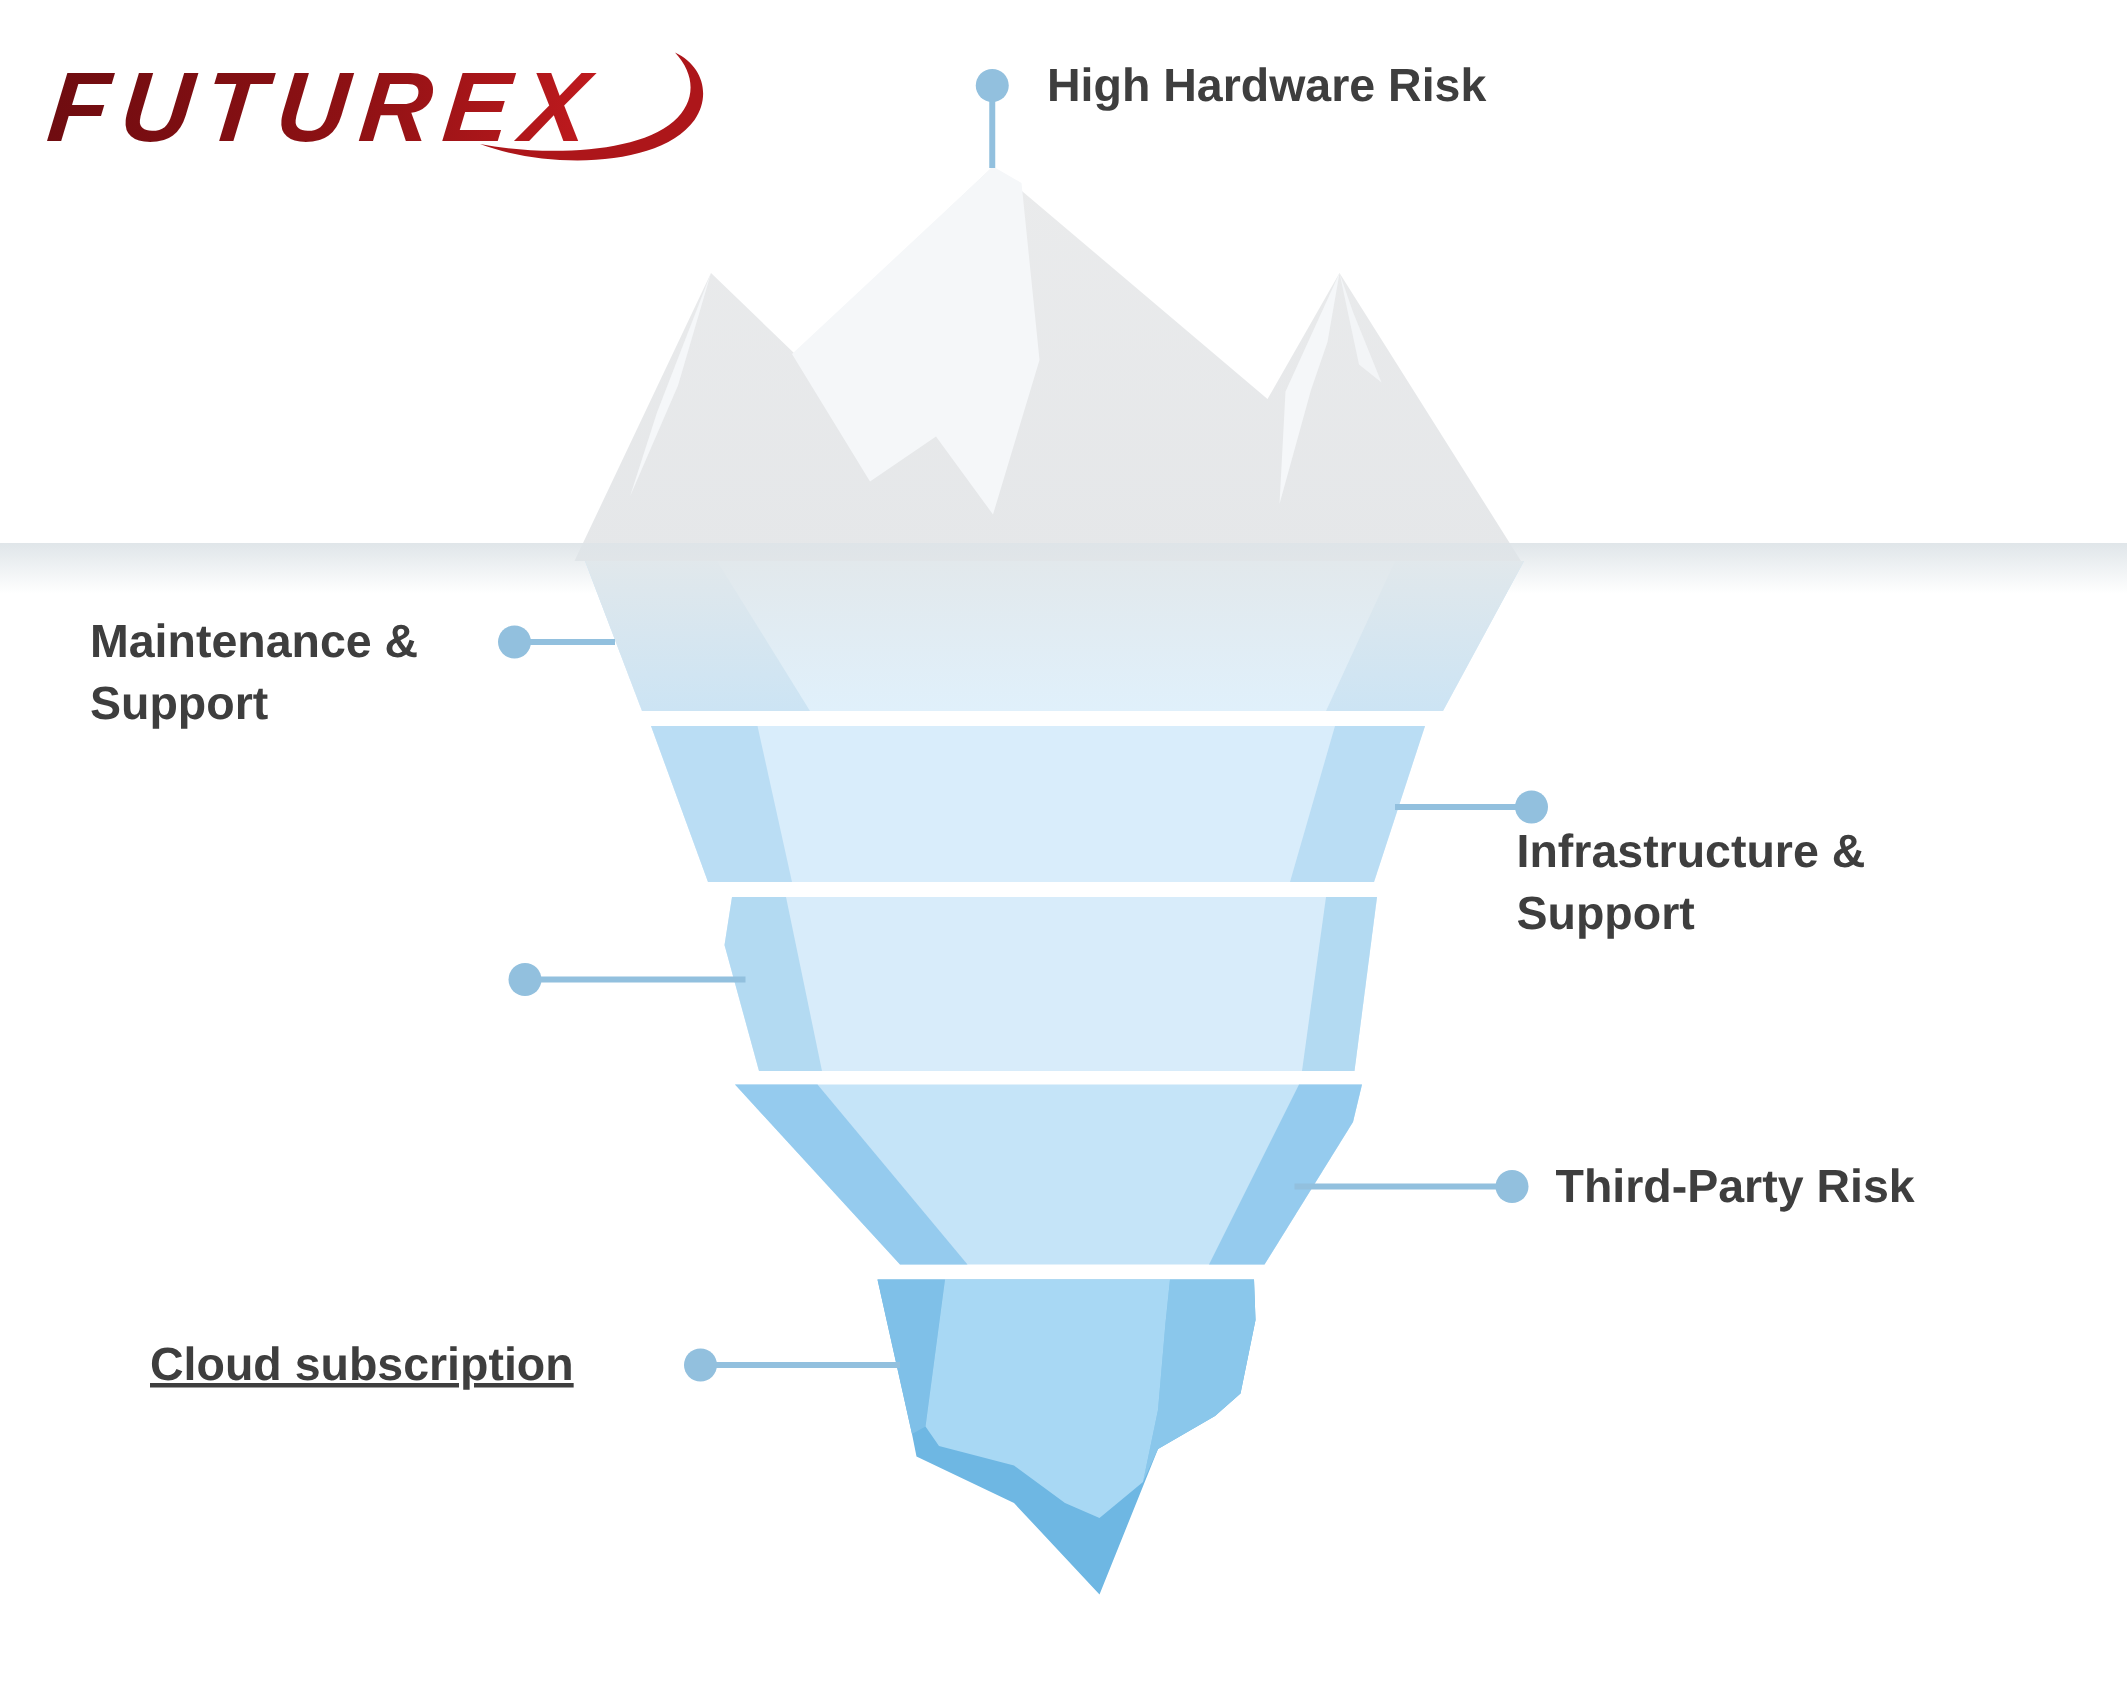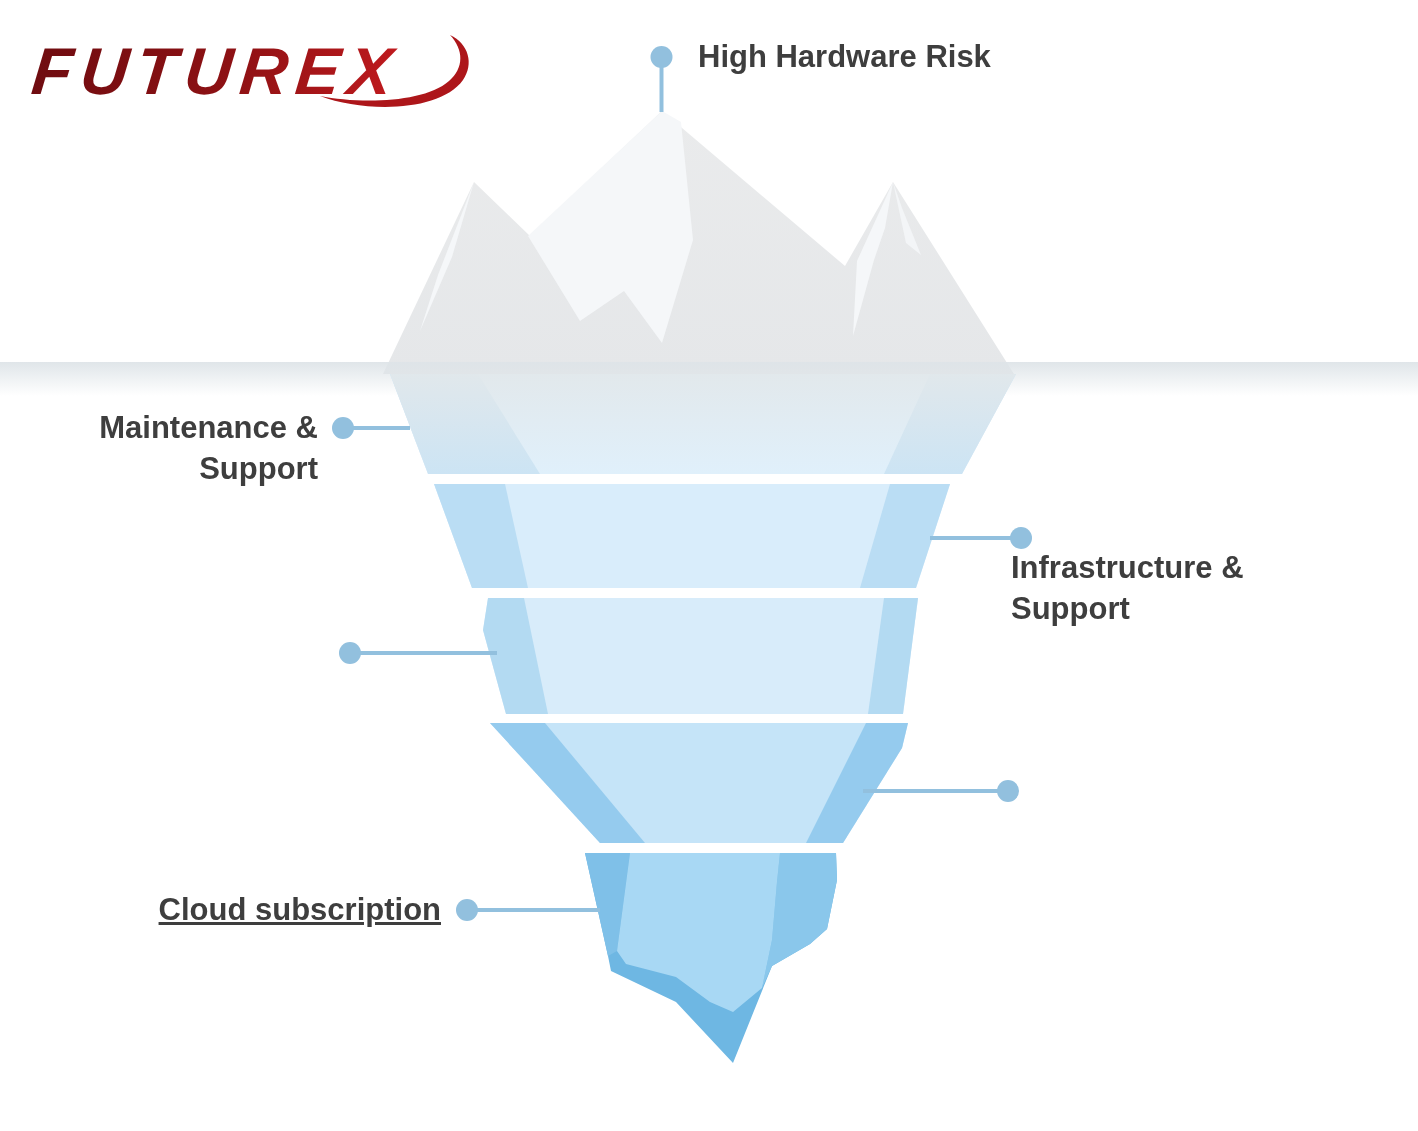--- a/index.html
+++ b/index.html
@@ -13,21 +13,21 @@
   #scene{position:absolute;left:0;top:0;width:1418px;height:1131px;}
   .callout{
     position:absolute;
     font-weight:700;
     font-size:31px;
     line-height:41px;
     color:#3E3E3E;
     white-space:nowrap;
   }
   .callout span{display:block;}
-  .right-align{text-align:right;}
+  .right-align{}
   .left-align{text-align:left;}
 </style>
 </head>
 <body>
 
 <div id="stage">
 
   <svg id="scene" viewBox="0 0 1418 1131">
     <defs>
       <linearGradient id="logoGrad" x1="0" y1="0" x2="1" y2="0">
@@ -123,18 +123,21 @@
     <span>Maintenance &amp;</span>
     <span>Support</span>
   </div>
 
   <div class="callout left-align" style="left:1011px; top:516px;margin-top:31px;">
     <span>Infrastructure &amp;</span>
     <span>Support</span>
   </div>
 
 
+  <div class="callout left-align" style="left:1037px; top:770px;">
+    <span>Third-Party Risk</span>
+  </div>
 
   <div class="callout right-align" style="left:100px; top:889px; width:341px;text-decoration:underline;">
     <span>Cloud subscription</span>
   </div>
 
 </div>
 
 </body></html>

